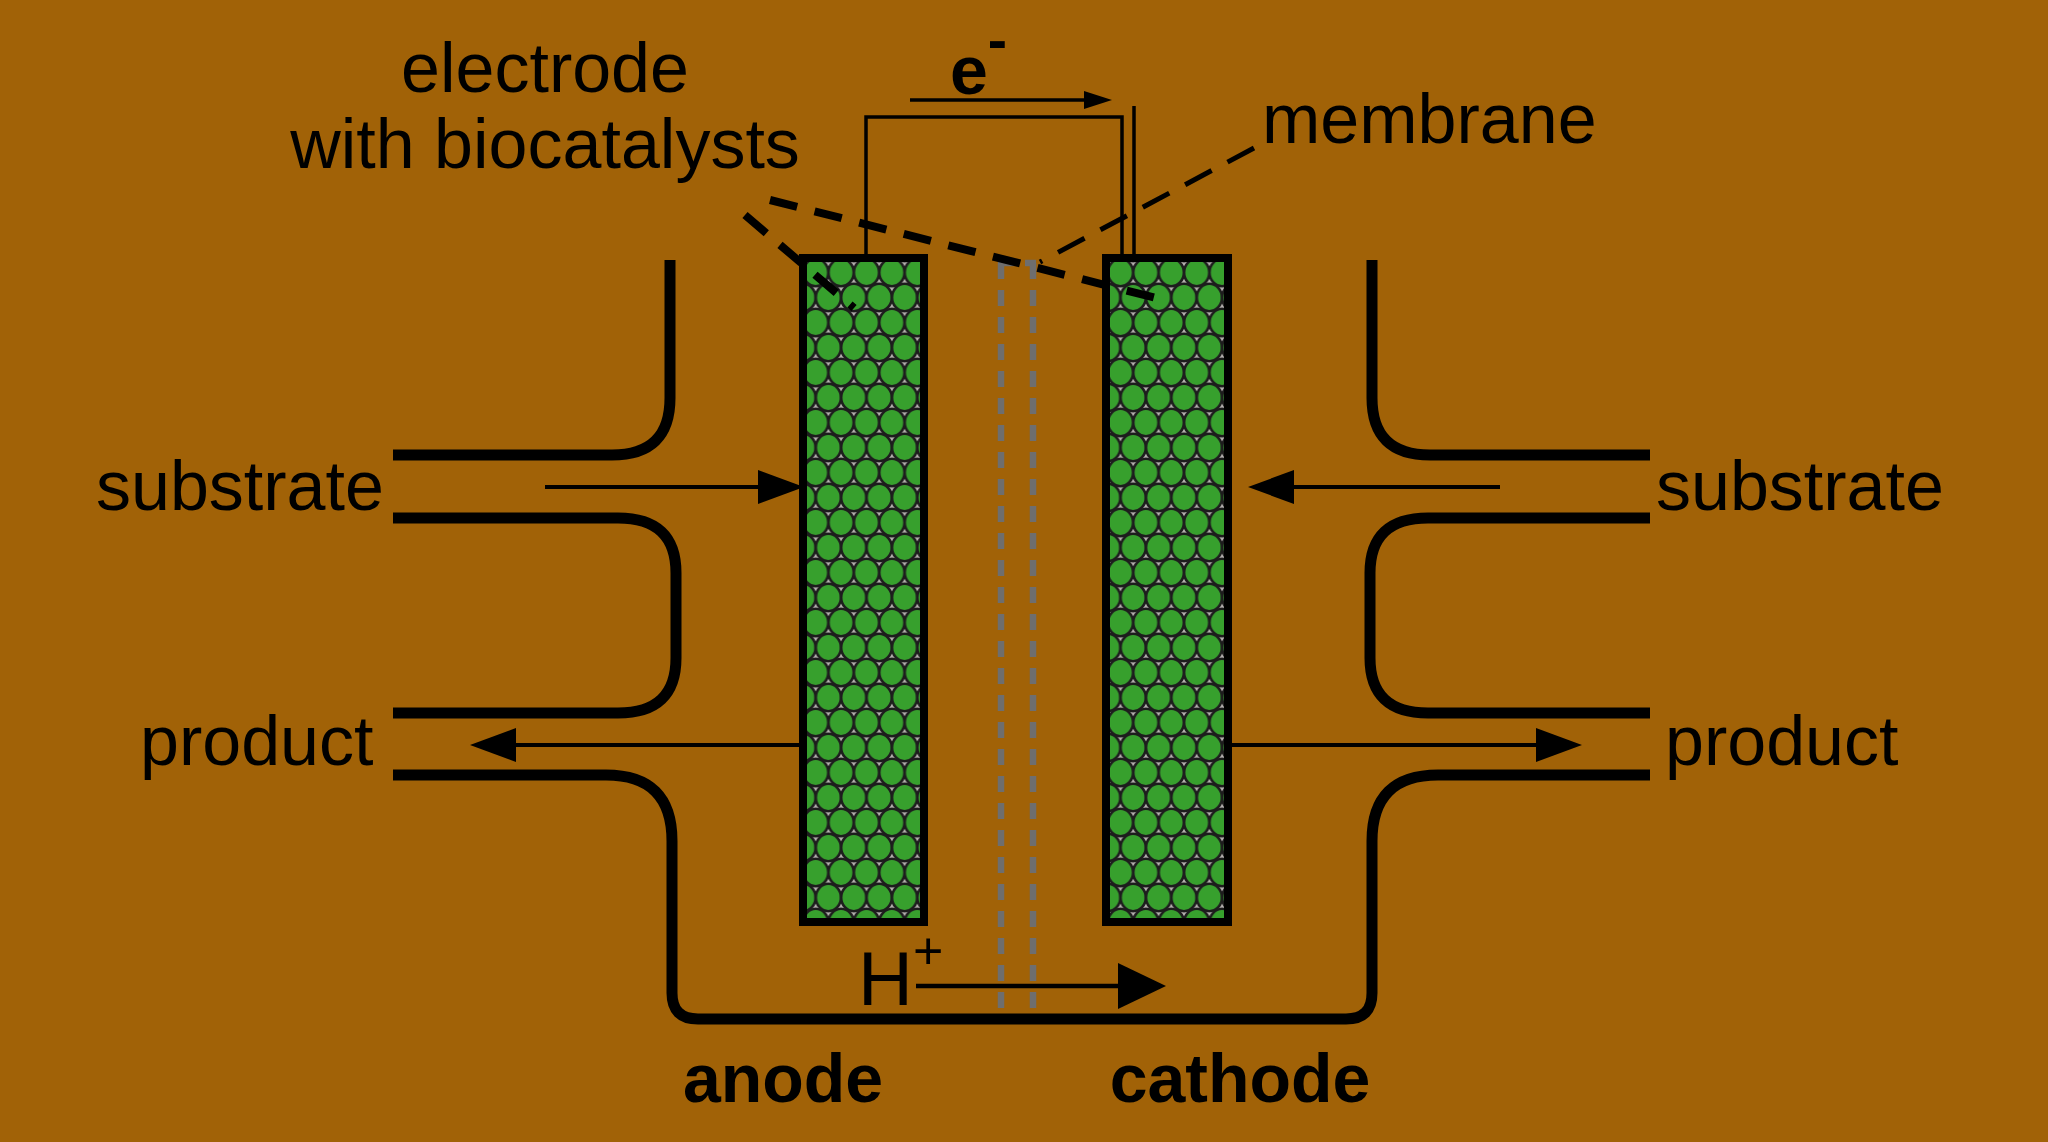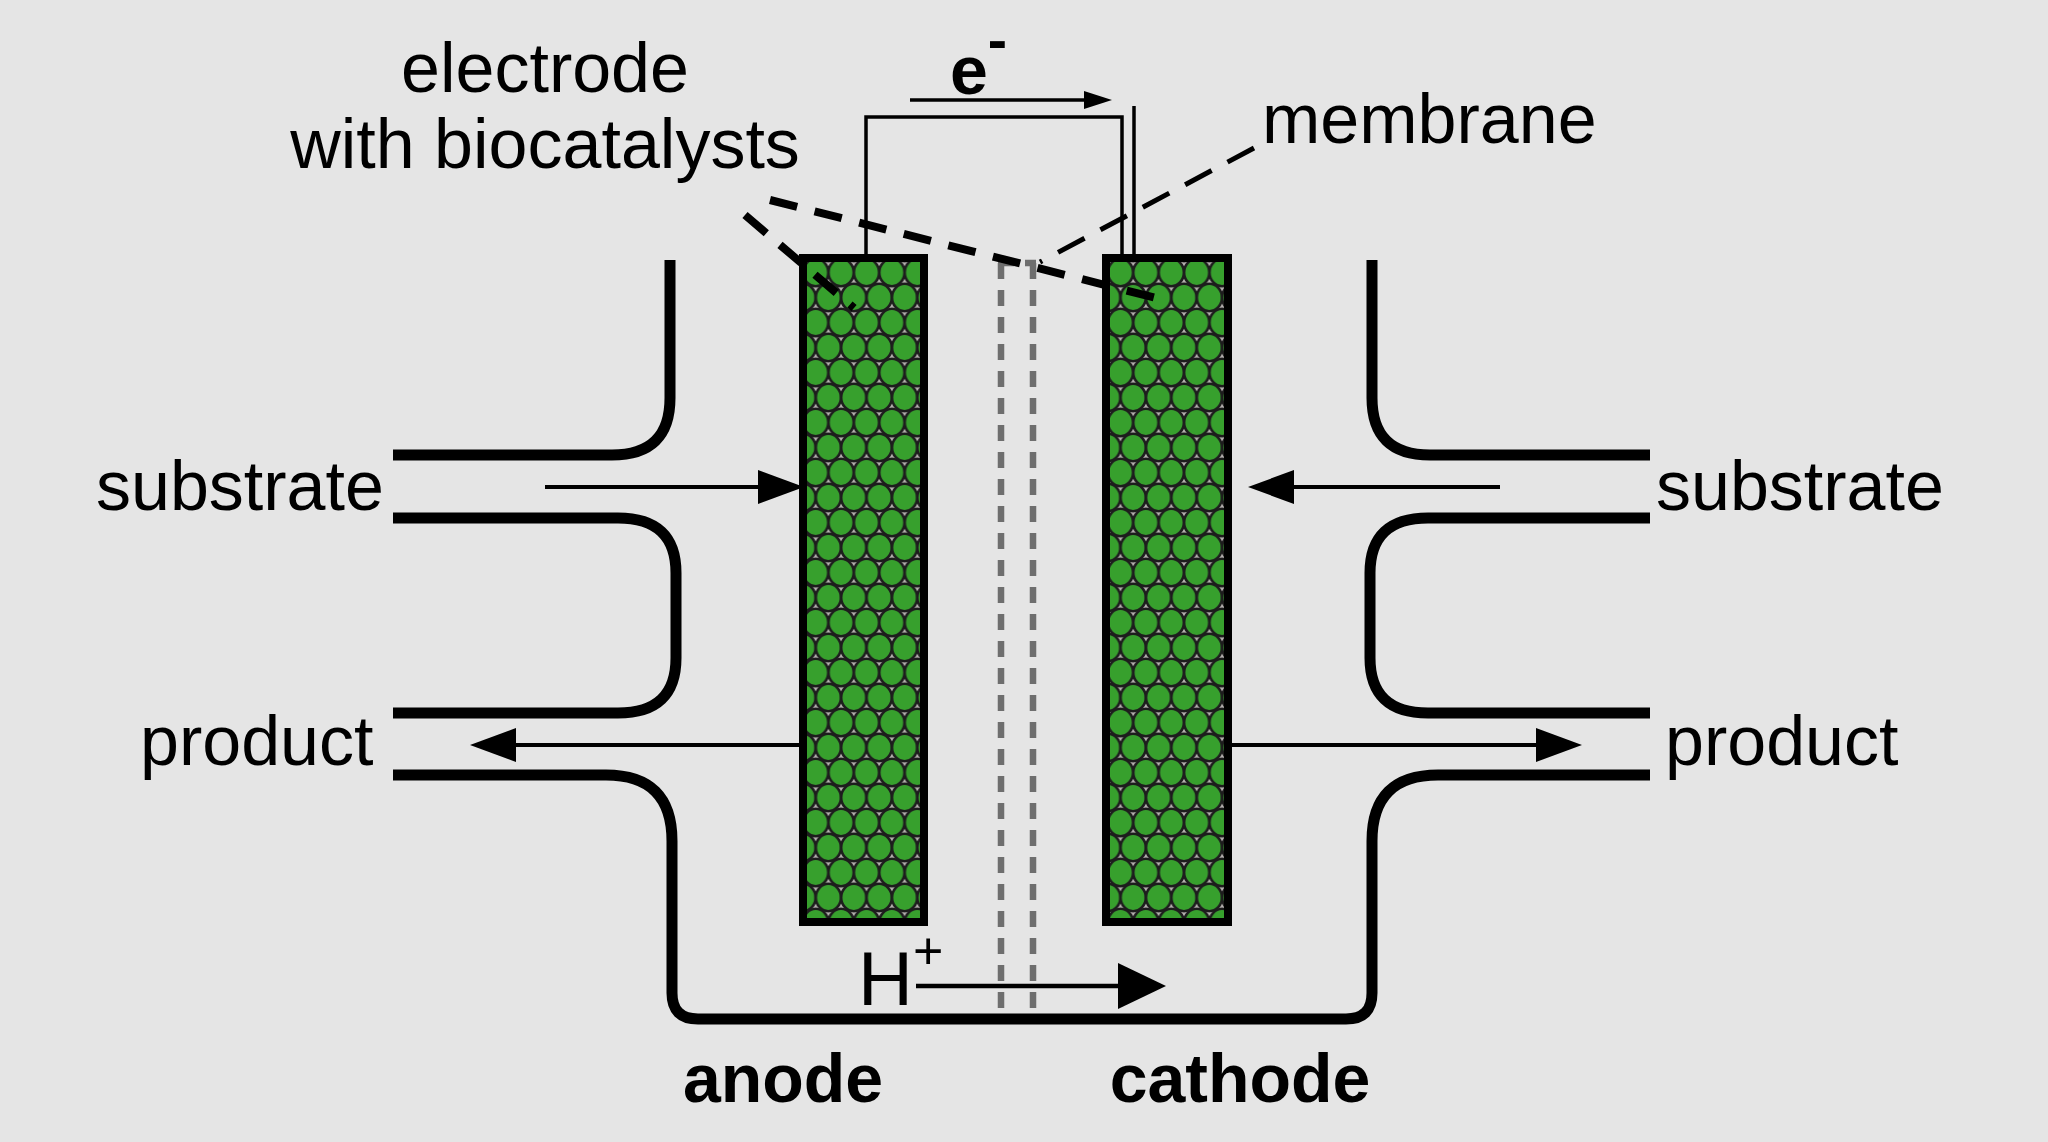--- a/index.html
+++ b/index.html
@@ -1,16 +1,16 @@
 <!DOCTYPE html>
 <html><head>
 <meta charset="utf-8">
 <style>
   html,body{margin:0;padding:0;background:#ffffff;}
-  .stage{width:2048px;height:1142px;position:relative;background:#e5e5e5;overflow:hidden;}
+  .stage{width:2048px;height:1142px;position:relative;background:#a16207;overflow:hidden;}
   svg{display:block;font-family:"Liberation Sans",sans-serif;}
   text{fill:#000000;}
 </style>
 </head>
 <body>
 
 <div class="stage">
 <svg width="2048" height="1142" viewBox="0 0 2048 1142">
 
   <defs>

